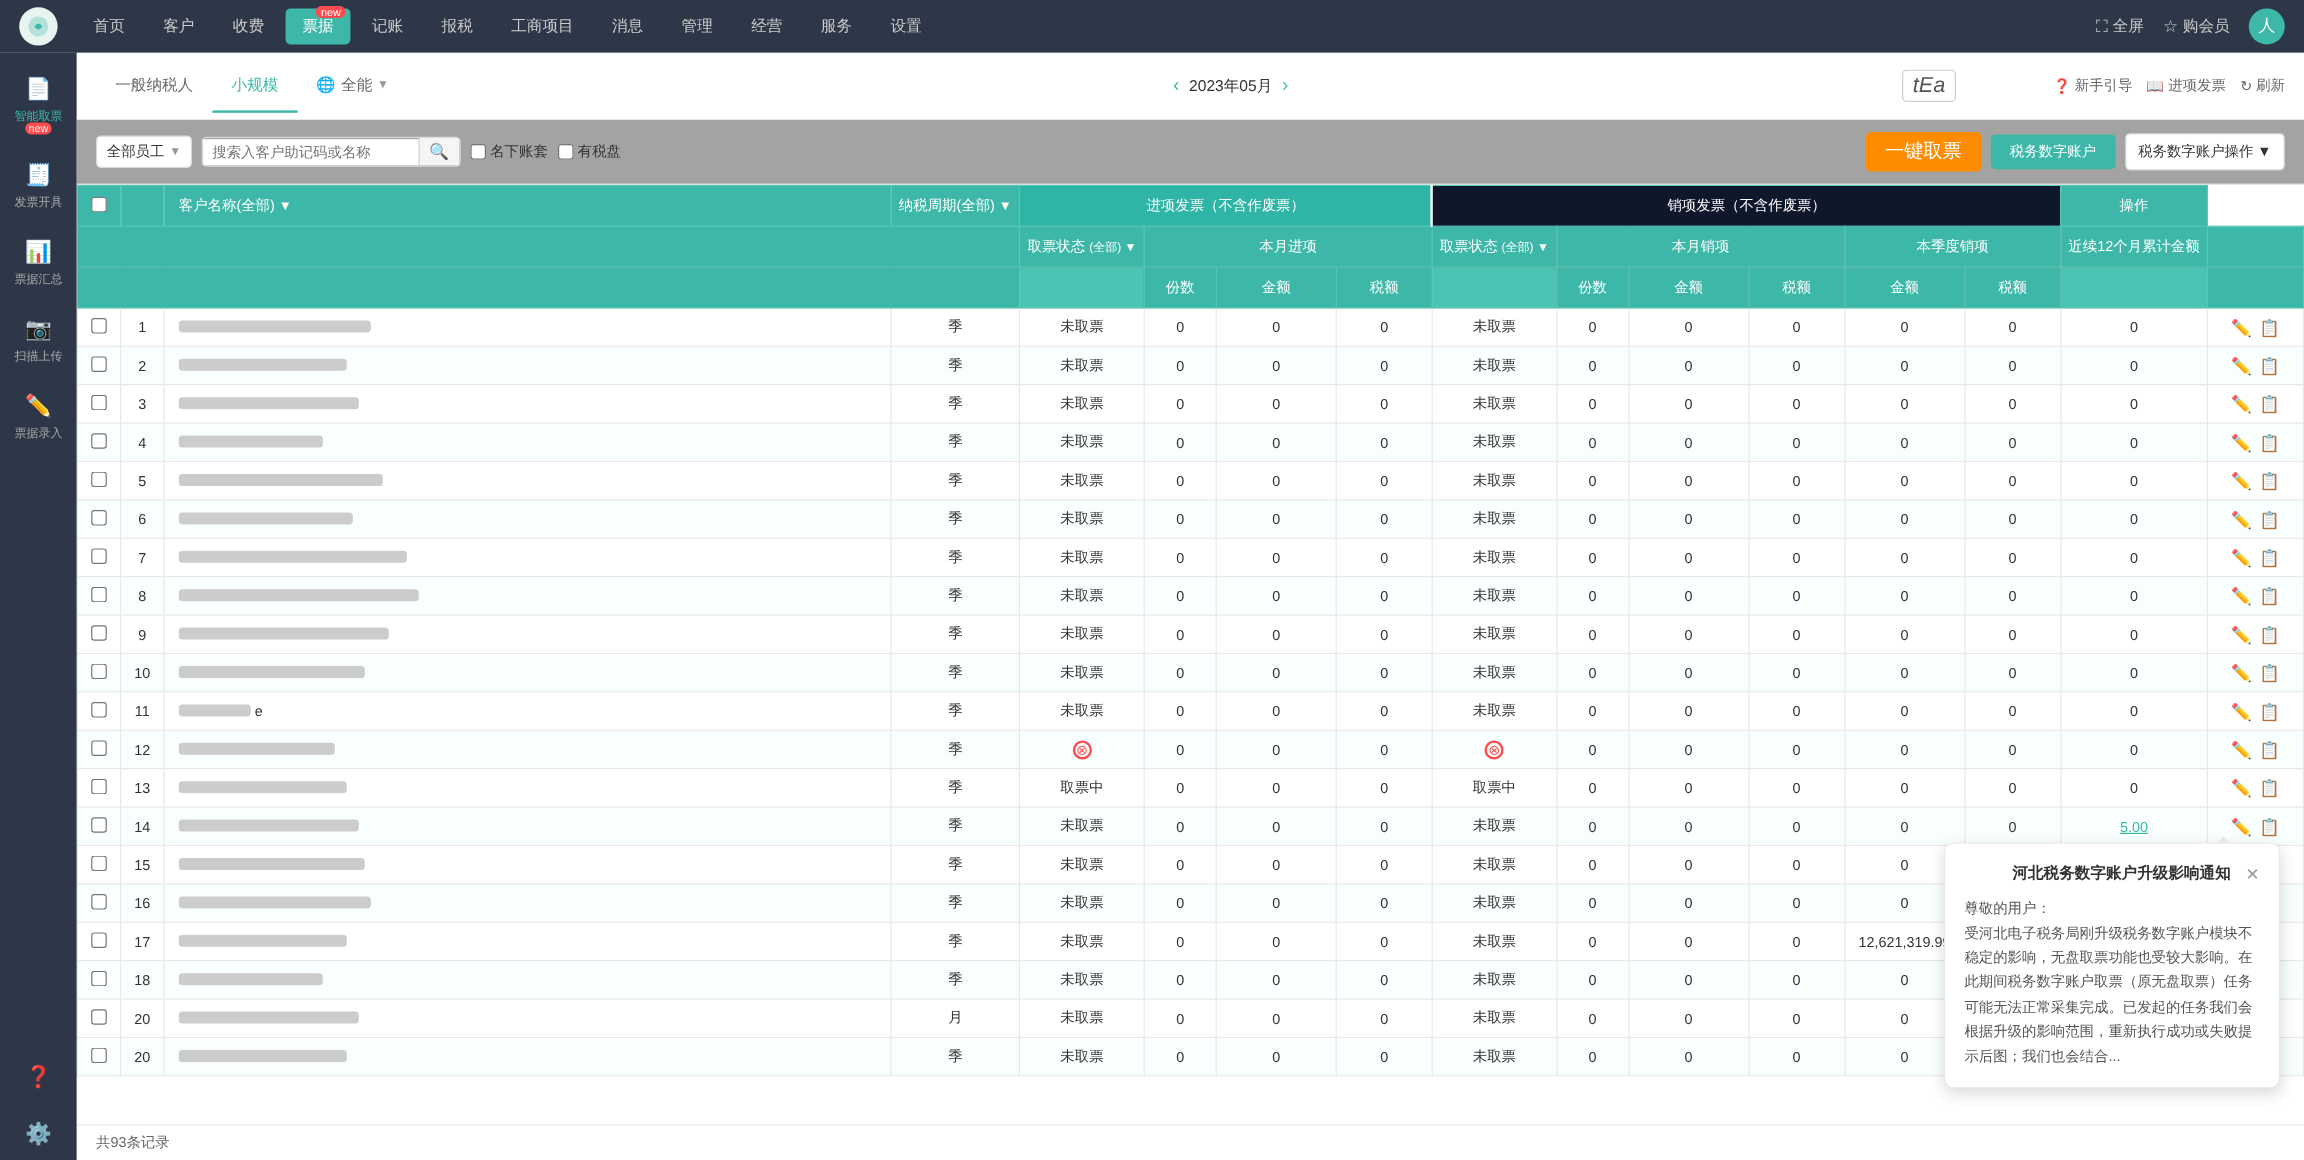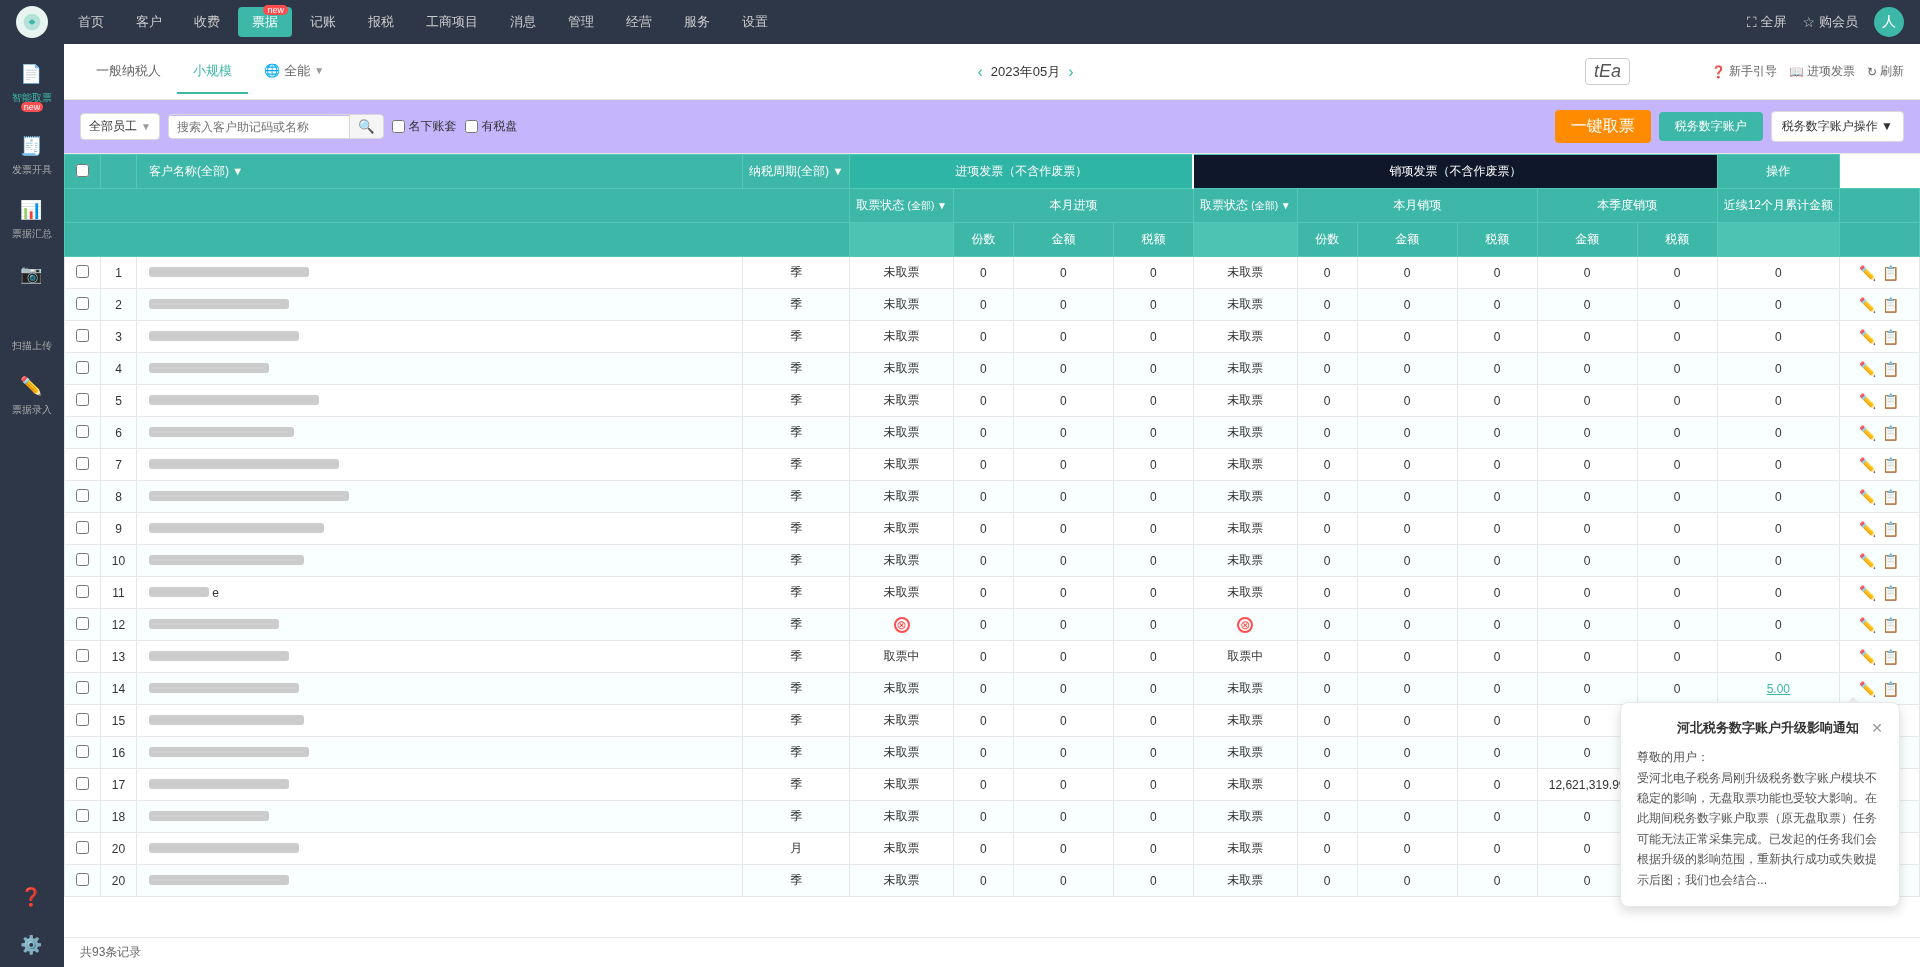--- a/index.html
+++ b/index.html
@@ -30,21 +30,21 @@
     
     .sub-nav { background: #fff; border-bottom: 1px solid #e8e8e8; display: flex; align-items: center; padding: 0 16px; height: 56px; gap: 0; }
     .sub-nav-tab { padding: 12px 16px; cursor: pointer; color: #666; font-size: 13px; border-bottom: 2px solid transparent; display: flex; align-items: center; gap: 4px; }
     .sub-nav-tab.active { color: #3db8a8; border-bottom-color: #3db8a8; font-weight: 500; }
     .sub-nav-right { margin-left: auto; display: flex; align-items: center; gap: 12px; font-size: 12px; color: #666; }
     .sub-nav-right span { cursor: pointer; display: flex; align-items: center; gap: 3px; }
     .date-nav { display: flex; align-items: center; gap: 8px; color: #333; font-size: 13px; }
     .date-nav button { background: none; border: none; cursor: pointer; color: #3db8a8; font-size: 16px; }
 
     
-    .toolbar { background: #c4b5fd; padding: 10px 16px; display: flex; align-items: center; gap: 12px; border-bottom: 1px solid #e8e8e8; flex-wrap: wrap; }
+    .toolbar { background: #a3a3a3; padding: 10px 16px; display: flex; align-items: center; gap: 12px; border-bottom: 1px solid #e8e8e8; flex-wrap: wrap; }
     .toolbar-left { display: flex; align-items: center; gap: 8px; flex: 1; flex-wrap: wrap; }
     .select-box { border: 1px solid #d9d9d9; border-radius: 4px; padding: 4px 8px; font-size: 12px; display: flex; align-items: center; gap: 4px; background: #fff; cursor: pointer; color: #333; white-space: nowrap; }
     .select-box .arrow { color: #999; font-size: 10px; }
     .search-box { border: 1px solid #d9d9d9; border-radius: 4px; display: flex; align-items: center; overflow: hidden; }
     .search-box input { border: none; outline: none; padding: 4px 8px; font-size: 12px; width: 180px; color: #333; }
     .search-box button { background: #f5f5f5; border: none; border-left: 1px solid #d9d9d9; padding: 4px 8px; cursor: pointer; color: #666; }
     .checkbox-label { display: flex; align-items: center; gap: 4px; color: #333; font-size: 12px; cursor: pointer; white-space: nowrap; }
     .toolbar-right { display: flex; align-items: center; gap: 8px; }
     .btn-orange { background: #ff8c00; color: #fff; border: none; border-radius: 4px; padding: 6px 16px; font-size: 16px; cursor: pointer; white-space: nowrap; }
     .btn-teal { background: #3db8a8; color: #fff; border: none; border-radius: 4px; padding: 6px 16px; font-size: 12px; cursor: pointer; white-space: nowrap; }
@@ -135,21 +135,21 @@
     <div class="sidebar-item">
       <div class="icon-circle">🧾</div>
       <span style="font-size:10px;text-align:center;line-height:1.2;">发票开具</span>
     </div>
     <div class="sidebar-item">
       <div class="icon-circle">📊</div>
       <span style="font-size:10px;text-align:center;line-height:1.2;">票据汇总</span>
     </div>
     <div class="sidebar-item">
       <div class="icon-circle">📷</div>
-      <span style="font-size:10px;text-align:right;line-height:1.2;margin-top:48px;">扫描上传</span>
+      <span style="font-size:10px;text-align:right;line-height:1.2;">扫描上传</span>
     </div>
     <div class="sidebar-item">
       <div class="icon-circle">✏️</div>
       <span style="font-size:10px;text-align:center;line-height:1.2;">票据录入</span>
     </div>
     <div style="flex:1;"></div>
     <div class="sidebar-item">
       <div class="icon-circle">❓</div>
     </div>
     <div class="sidebar-item">

